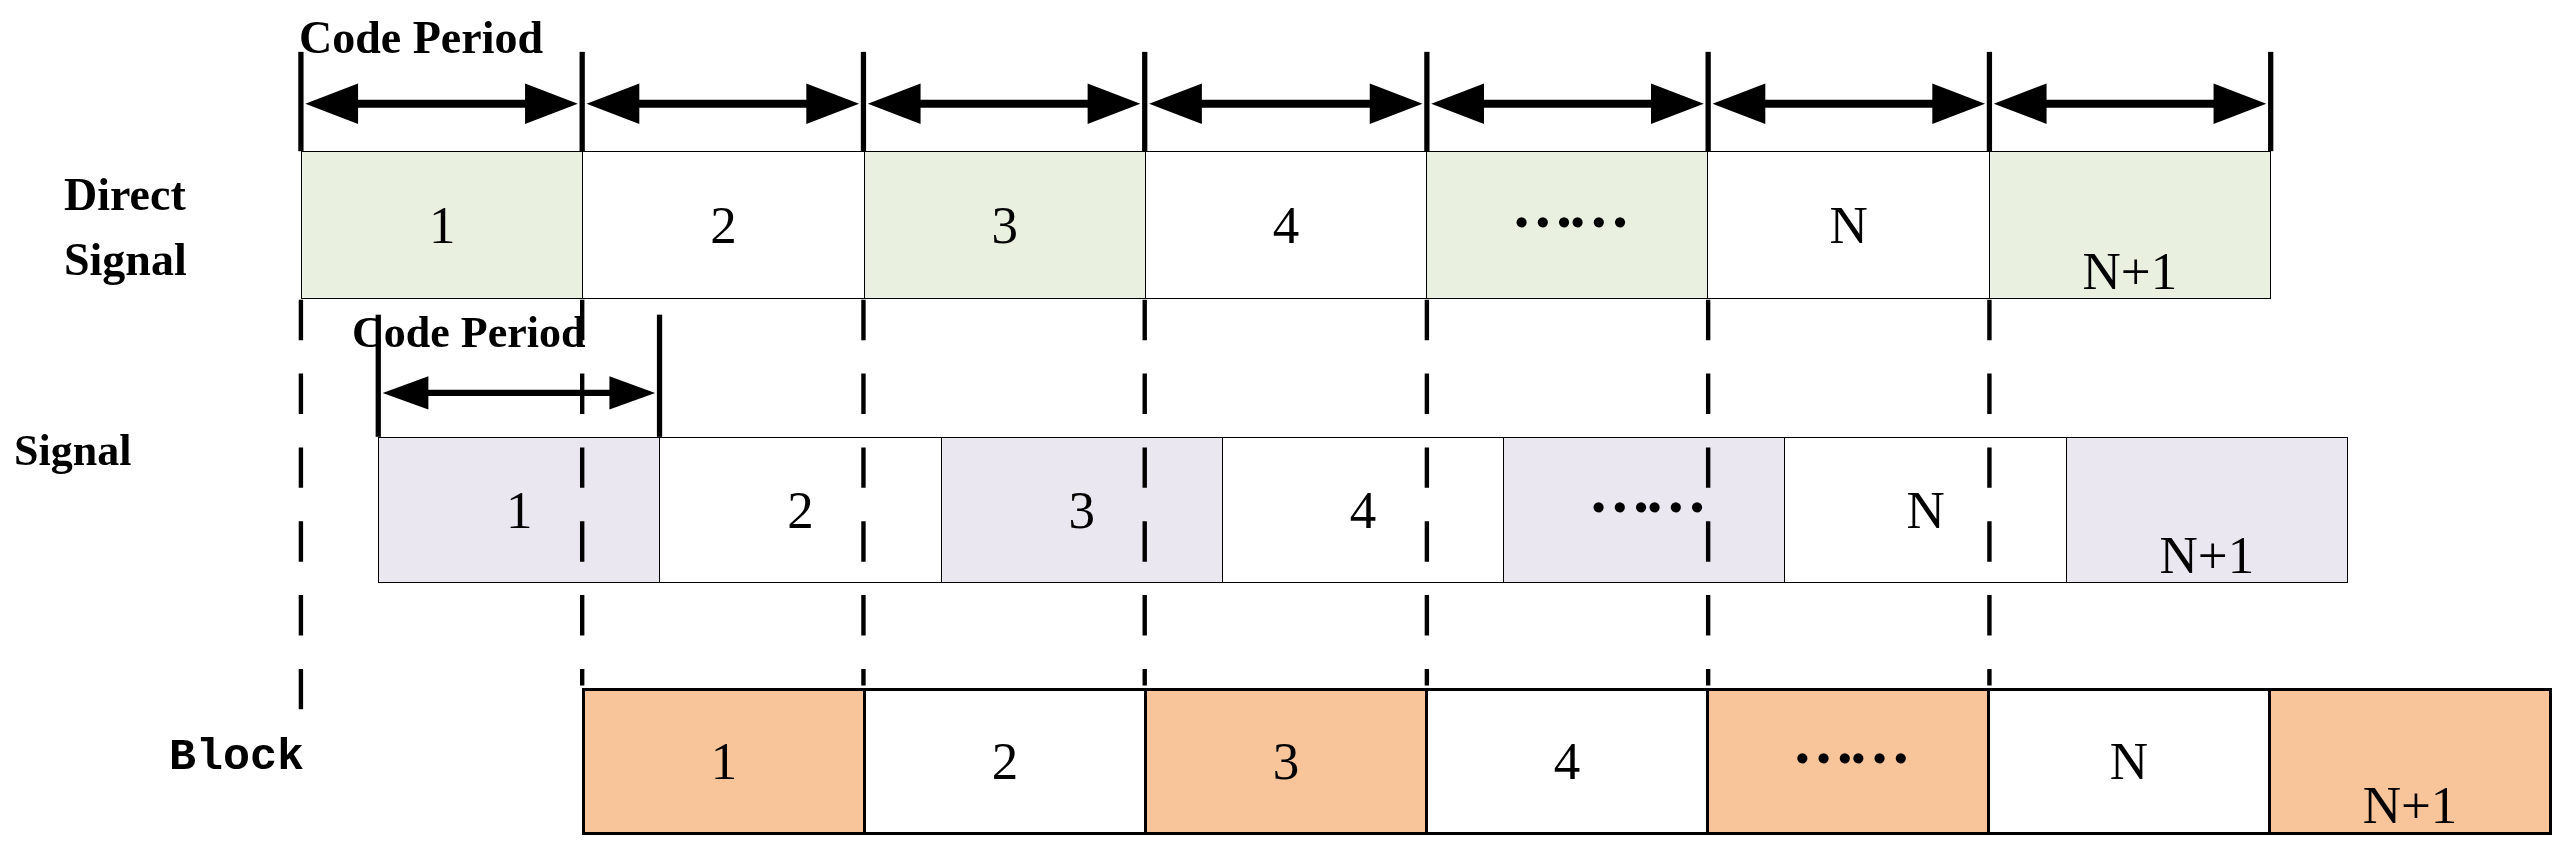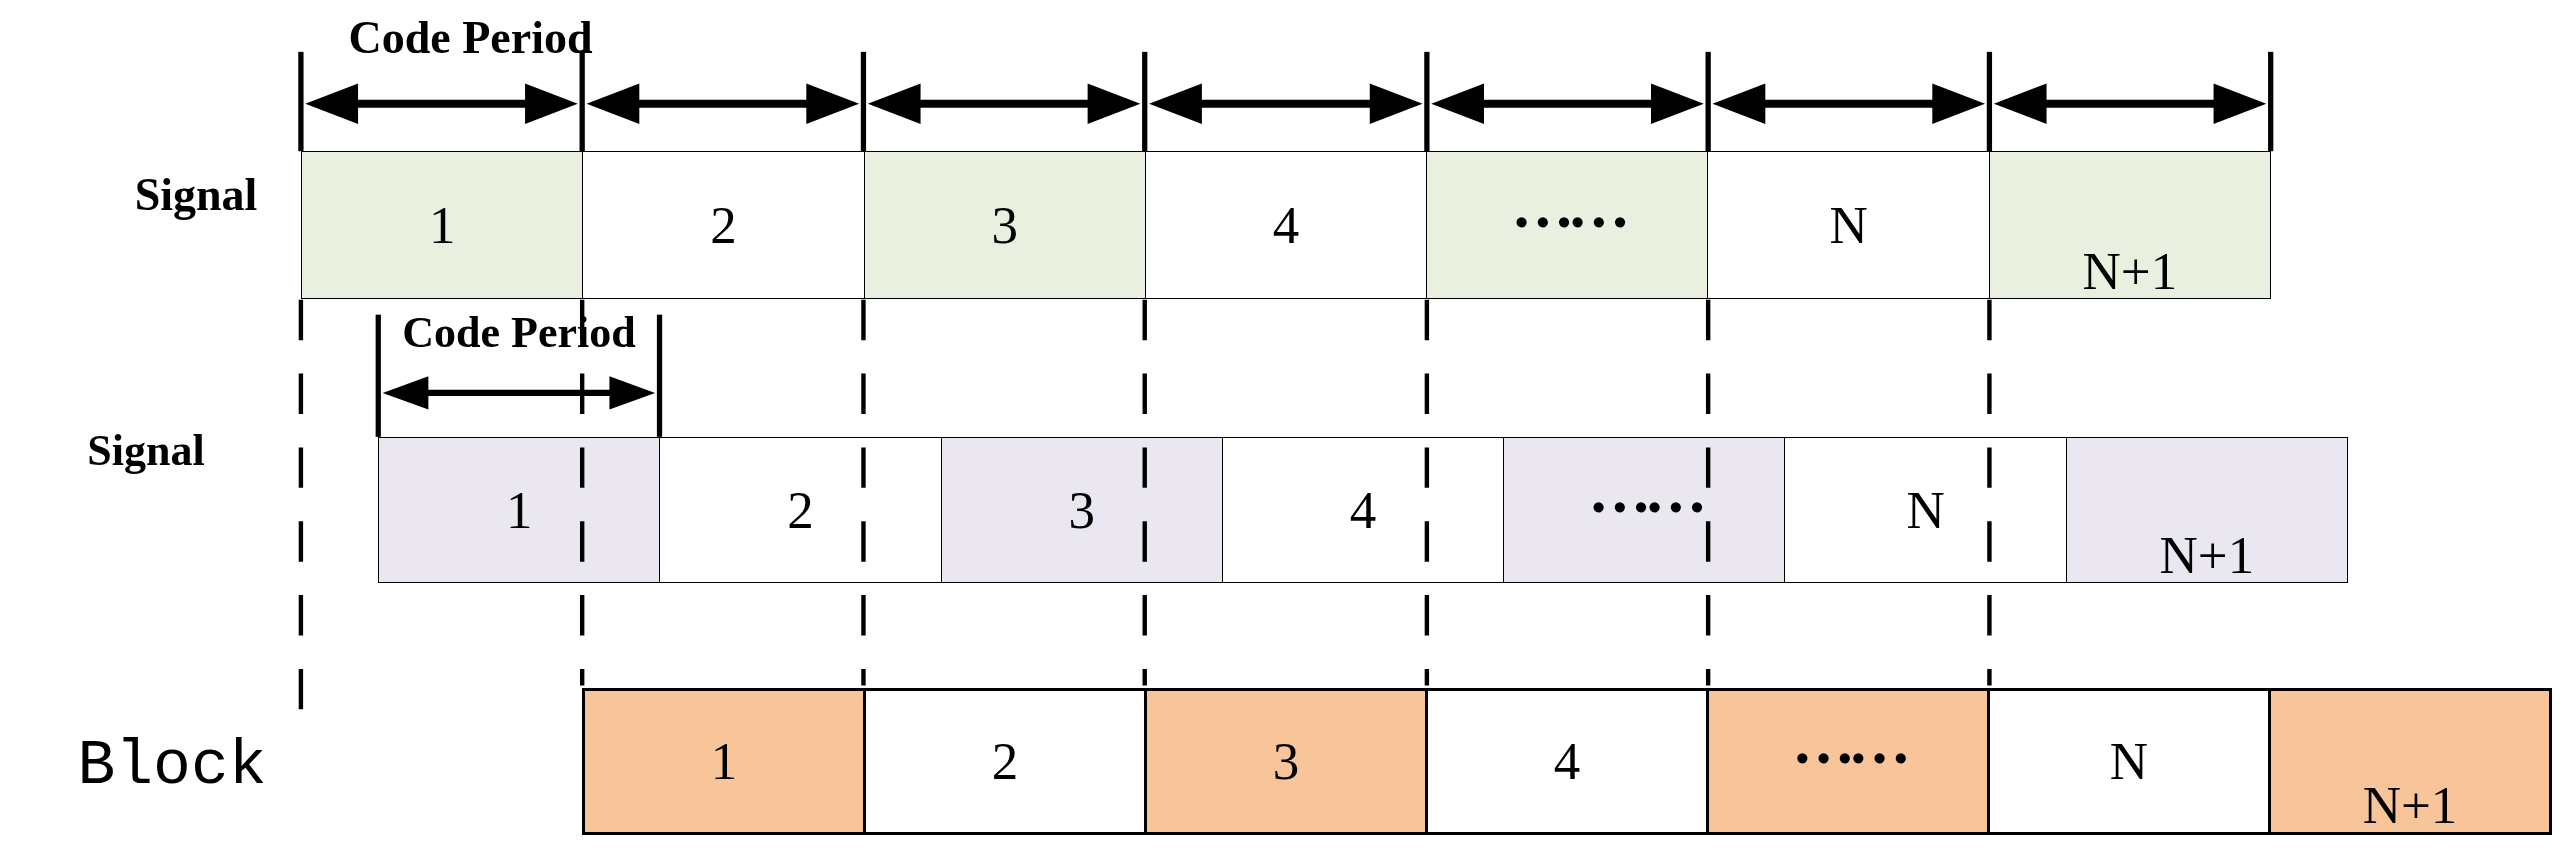--- a/index.html
+++ b/index.html
@@ -18,29 +18,29 @@
     font-size:53px;line-height:1;
   }
   .cells .cell:last-child{border-right:none;align-items:flex-end;}
   .cells.thick{border-width:3.5px;}
   .cells.thick .cell{border-right-width:3.5px;}
   .cell.dots{font-weight:bold;font-size:63px;letter-spacing:-7px;}
   .cell.dots span{display:inline-block;transform:translateY(-19.3px);}
   
   .overlay{position:absolute;left:0;top:0;z-index:2;pointer-events:none;}
   
-  .lbl{position:absolute;z-index:3;font-weight:bold;text-align:center;line-height:1.42;}
+  .lbl{position:absolute;z-index:3;font-weight:bold;text-align:left;line-height:1.42;}
   .lbl-code-top   {left:299px;top:5.3px;   width:343px;font-size:46px;}
   .lbl-code-echo  {left:352px;top:302px; width:334px;font-size:44px;}
   .lbl-direct     {left:64px; top:162px; width:264px;font-size:46px;}
   .lbl-scattering {left:14px; top:420px; width:264px;font-size:44px;}
   .lbl-block{
     position:absolute;z-index:3;left:40px;top:735px;width:264px;
-    font-family:"Liberation Mono",monospace;font-size:63px;font-weight:normal;
-    text-align:center;line-height:1;
+    font-family:"Liberation Mono",monospace;font-size:45px;font-weight:bold;
+    text-align:right;line-height:1;
   }
 </style>
 </head>
 <body>
 
 <div class="canvas">
 
   <svg id="overlay" class="overlay" width="2576" height="857" viewBox="0 0 2930 975">
       <line x1="342" y1="59" x2="342" y2="172" stroke="#000000" stroke-width="6"></line>
       <line x1="662" y1="59" x2="662" y2="172" stroke="#000000" stroke-width="6"></line>
@@ -83,20 +83,21 @@
       <line x1="481" y1="447" x2="699" y2="447" stroke="#000000" stroke-width="7"></line>
       <polygon points="435,447 487,428 487,466" fill="#000000"></polygon>
       <polygon points="745,447 693,428 693,466" fill="#000000"></polygon>
     </svg>
 
   <div class="lbl lbl-code-top">Code Period</div>
 
   <div class="lbl lbl-code-echo">Code Period</div>
 
   <div class="lbl lbl-direct">
+    <div>Direct</div>
     <div>Signal</div>
   </div>
 
   <div class="lbl lbl-scattering">
     <div>Signal</div>
   </div>
 
   <div class="lbl-block">Block</div>
 
   <div id="row-direct" class="cells" style="left:301px;top:151px;width:1970px;height:148px;">

